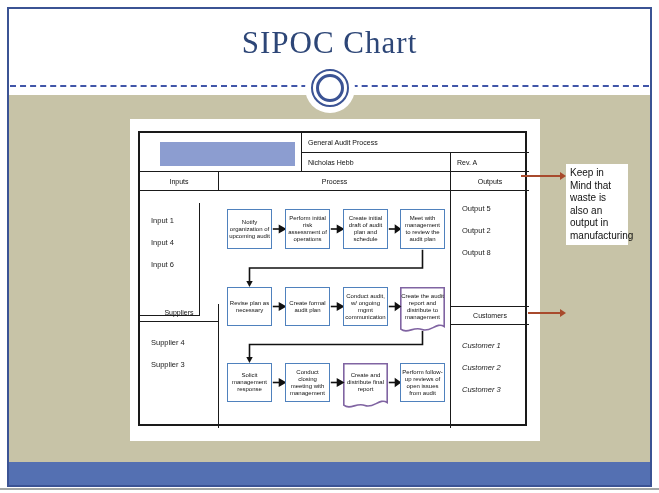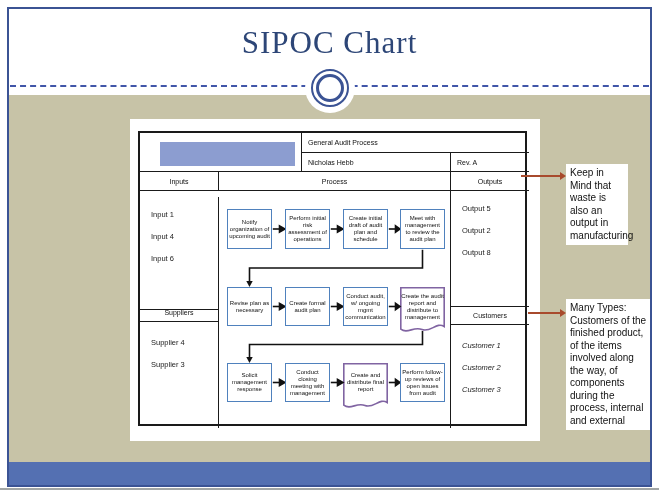--- a/index.html
+++ b/index.html
@@ -78,21 +78,21 @@
         <div class="logo"></div>
       </div>
       <div class="cell bb cl" style="left:162px;top:0;width:227px;height:20px;">General Audit Process</div>
       <div class="cell br bb cl" style="left:162px;top:20px;width:149px;height:19px;">Nicholas Hebb</div>
       <div class="cell bb cl" style="left:311px;top:20px;width:78px;height:19px;">Rev. A</div>
 
       <div class="cell br bb cc" style="left:0;top:39px;width:79px;height:19px;">Inputs</div>
       <div class="cell br bb cc" style="left:79px;top:39px;width:232px;height:19px;">Process</div>
       <div class="cell bb cc" style="left:311px;top:39px;width:78px;height:19px;">Outputs</div>
 
-      <div class="cell br bb list" style="left:0;top:64px;width:79px;height:113px;padding-top:7px;">
+      <div class="cell br bb list" style="left:0;top:70px;width:60px;height:113px;padding-top:7px;">
         <div class="it">Input 1</div>
         <div class="it">Input 4</div>
         <div class="it">Input 6</div>
       </div>
 
       <div class="cell br bb cc" style="left:0;top:171px;width:79px;height:18px;">Suppliers</div>
       <div class="cell br list" style="left:0;top:189px;width:79px;height:106px;padding-top:10px;">
         <div class="it">Supplier 4</div>
         <div class="it">Supplier 3</div>
       </div>
@@ -192,16 +192,15 @@
 
   <div class="abs red-arrow arr1">
       <span class="shaft"></span>
       <span class="head"></span>
     </div>
   <div class="abs note note1">Keep in Mind that waste is also an output in manufacturing</div>
   <div class="abs red-arrow arr2">
       <span class="shaft"></span>
       <span class="head"></span>
     </div>
-  <div class="abs note note2">Many Types: Customers of the finished product, of the items involved along the way, of components during the process, internal and external</div>
 
   <div class="abs slide-border"></div>
 </div>
 
 </body></html>

